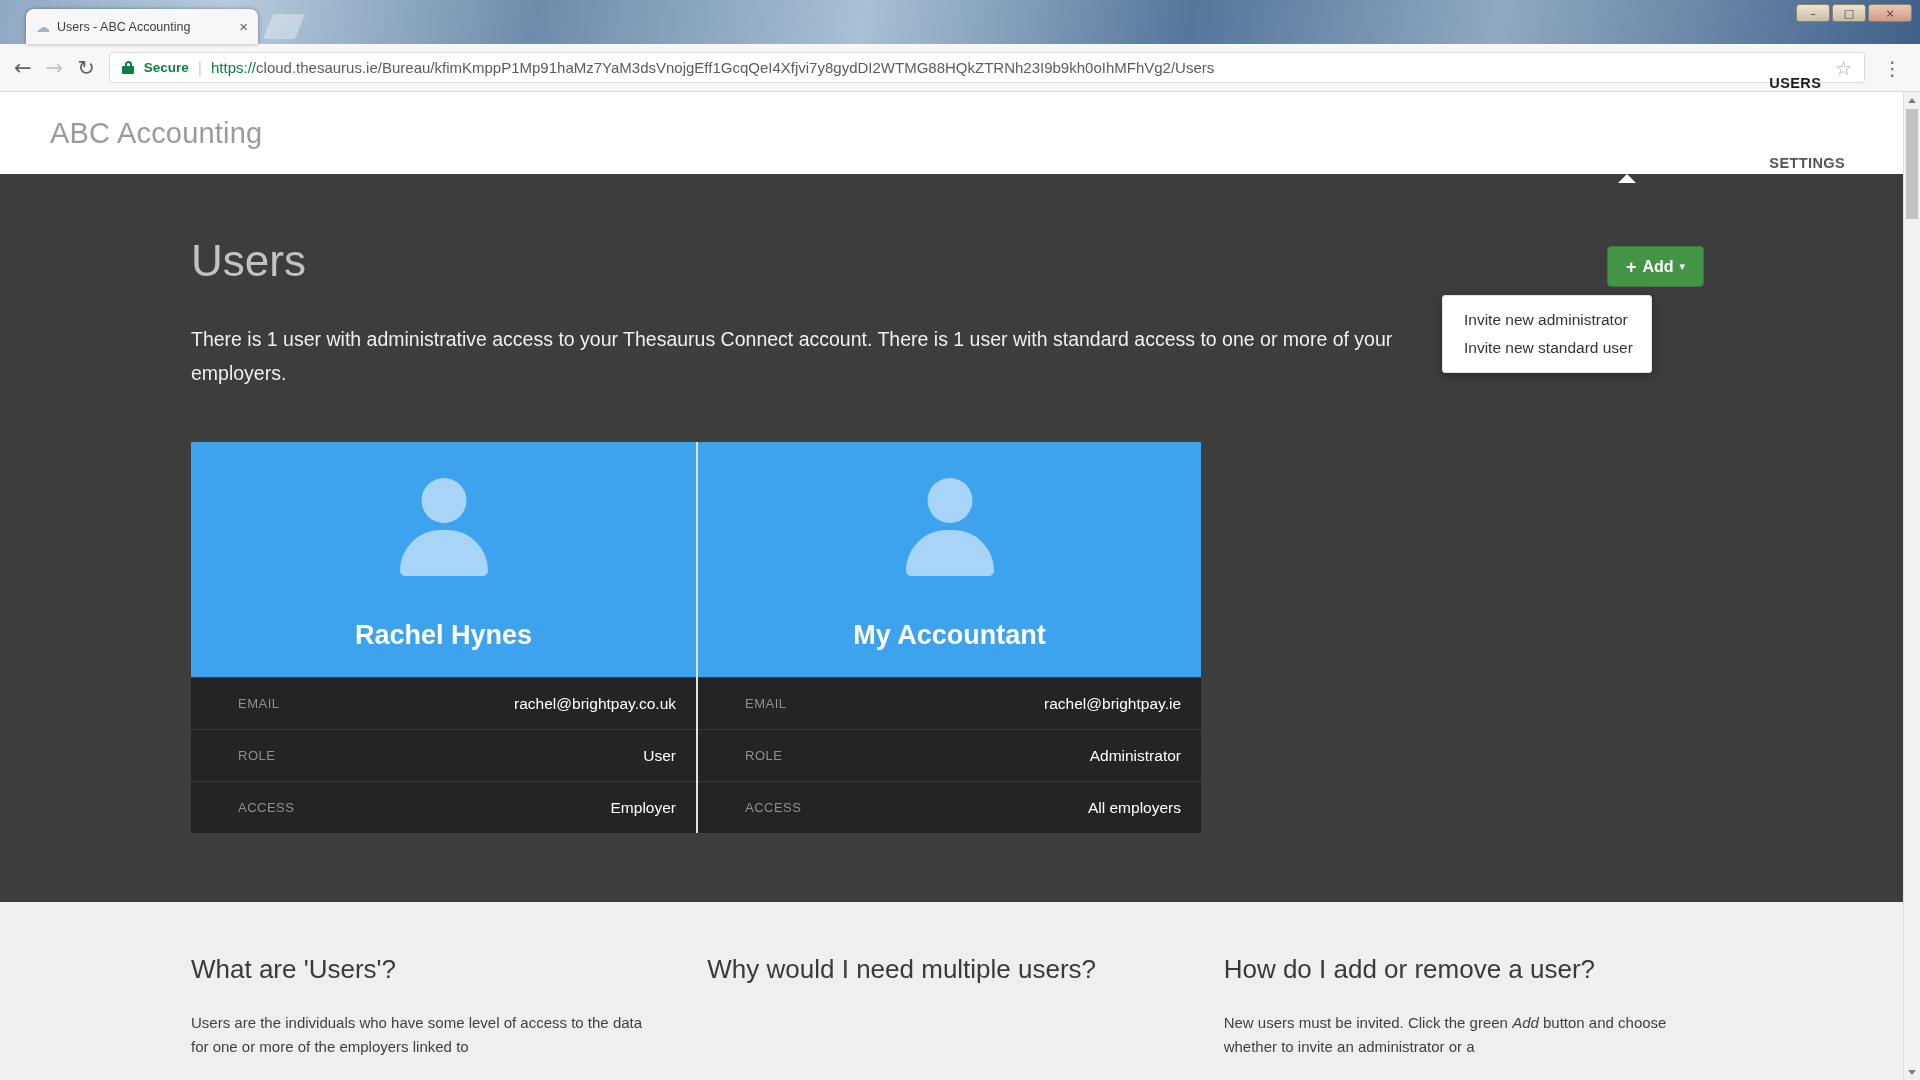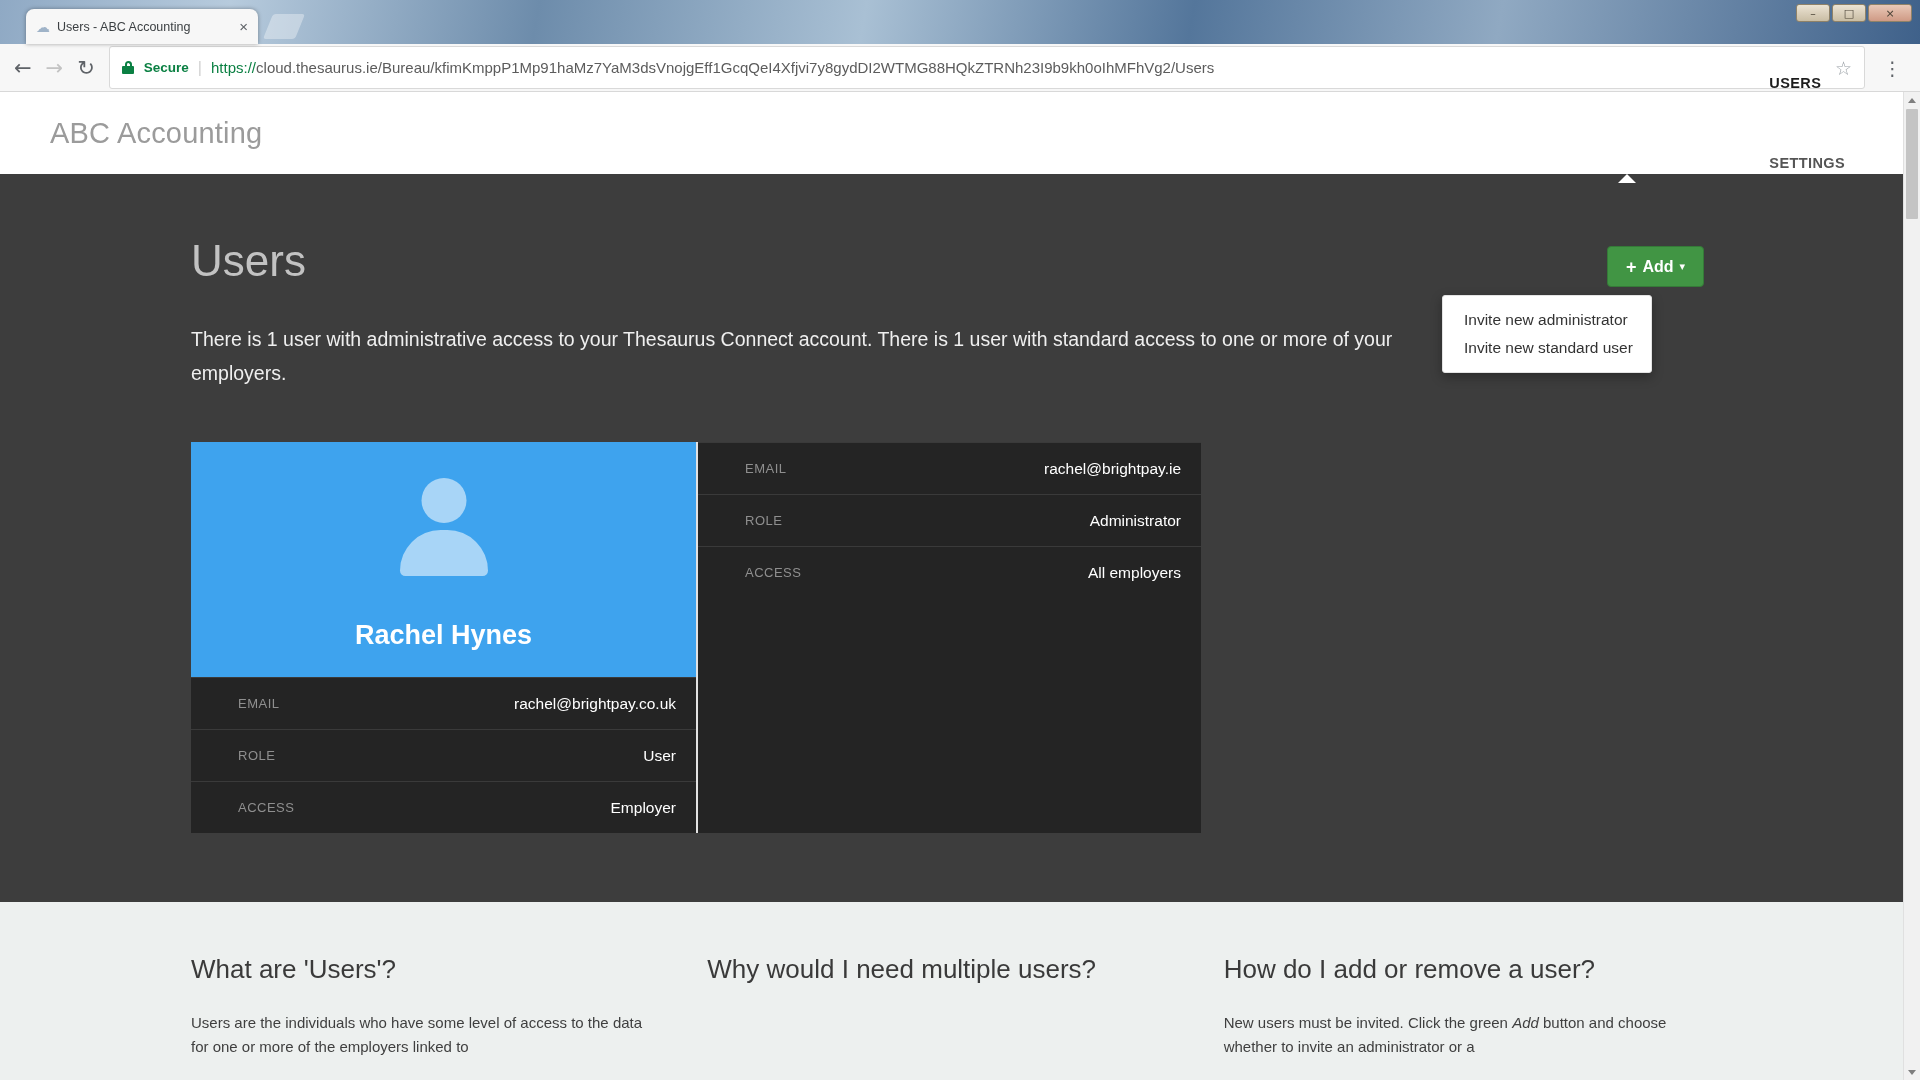--- a/index.html
+++ b/index.html
@@ -40,21 +40,21 @@
   .win-btn.close { width: 44px; background: linear-gradient(#e9c9b8,#cf9a85); }
 
   
   .toolbar {
     height: 48px; background: #f7f7f7; border-bottom: 1px solid #d8d8d8;
     display: flex; align-items: center; padding: 0 14px; gap: 14px;
   }
   .nav-icon { font-family: "DejaVu Sans", sans-serif; font-size: 21px; color: #5f6368; cursor: pointer; }
   .nav-icon.disabled { color: #c3c3c3; }
   .omnibox {
-    flex: 1; height: 43px; background: #fff; border: 1px solid #d9d9d9; border-radius: 3px;
+    flex: 1; height: 31px; background: #fff; border: 1px solid #d9d9d9; border-radius: 3px;
     display: flex; align-items: center; padding: 0 12px; gap: 9px; overflow: hidden;
   }
   .lock-icon { display: inline-block; width: 13px; }
   .lock-shackle { display: block; width: 7px; height: 6px; border: 2px solid #0b8043; border-bottom: none; border-radius: 5px 5px 0 0; margin: 0 auto; }
   .lock-body { display: block; width: 12px; height: 8px; background: #0b8043; border-radius: 1px; margin-top: -1px; }
   .secure-text { color: #0b8043; font-size: 13.5px; font-weight: 700; }
   .omni-sep { color: #d0d0d0; font-size: 16px; font-weight: 300; }
   .url { font-size: 15px; color: #5c5c5c; white-space: nowrap; overflow: hidden; flex: 1; }
   .url .scheme { color: #0b8043; }
   .star { font-family: "DejaVu Sans", sans-serif; font-size: 19px; color: #9aa0a6; margin-left: auto; cursor: pointer; }
@@ -240,20 +240,24 @@
           <span class="row-label">ROLE</span>
           <span class="row-value">User</span>
         </div>
         <div class="card-row">
           <span class="row-label">ACCESS</span>
           <span class="row-value">Employer</span>
         </div>
       </div>
 
       <div class="user-card">
+        <div class="card-top">
+          <div class="person-icon"></div>
+          <div class="card-name">My Accountant</div>
+        </div>
         <div class="card-row">
           <span class="row-label">EMAIL</span>
           <span class="row-value">rachel@brightpay.ie</span>
         </div>
         <div class="card-row">
           <span class="row-label">ROLE</span>
           <span class="row-value">Administrator</span>
         </div>
         <div class="card-row">
           <span class="row-label">ACCESS</span>

